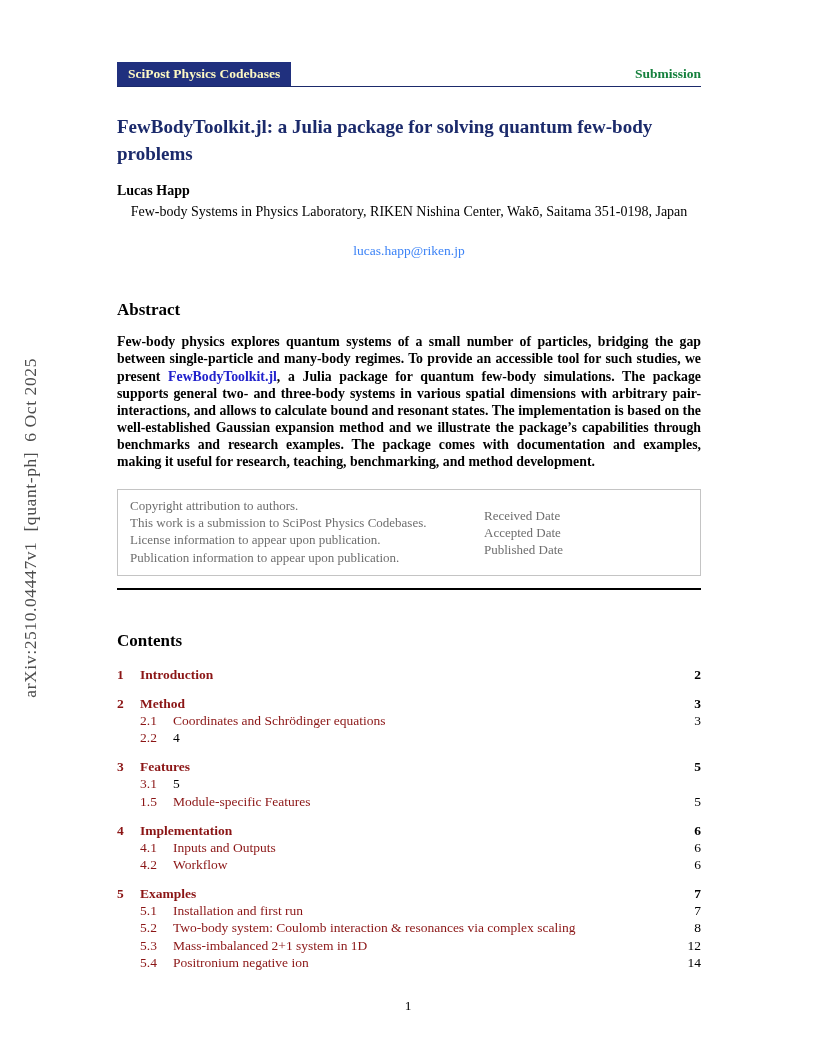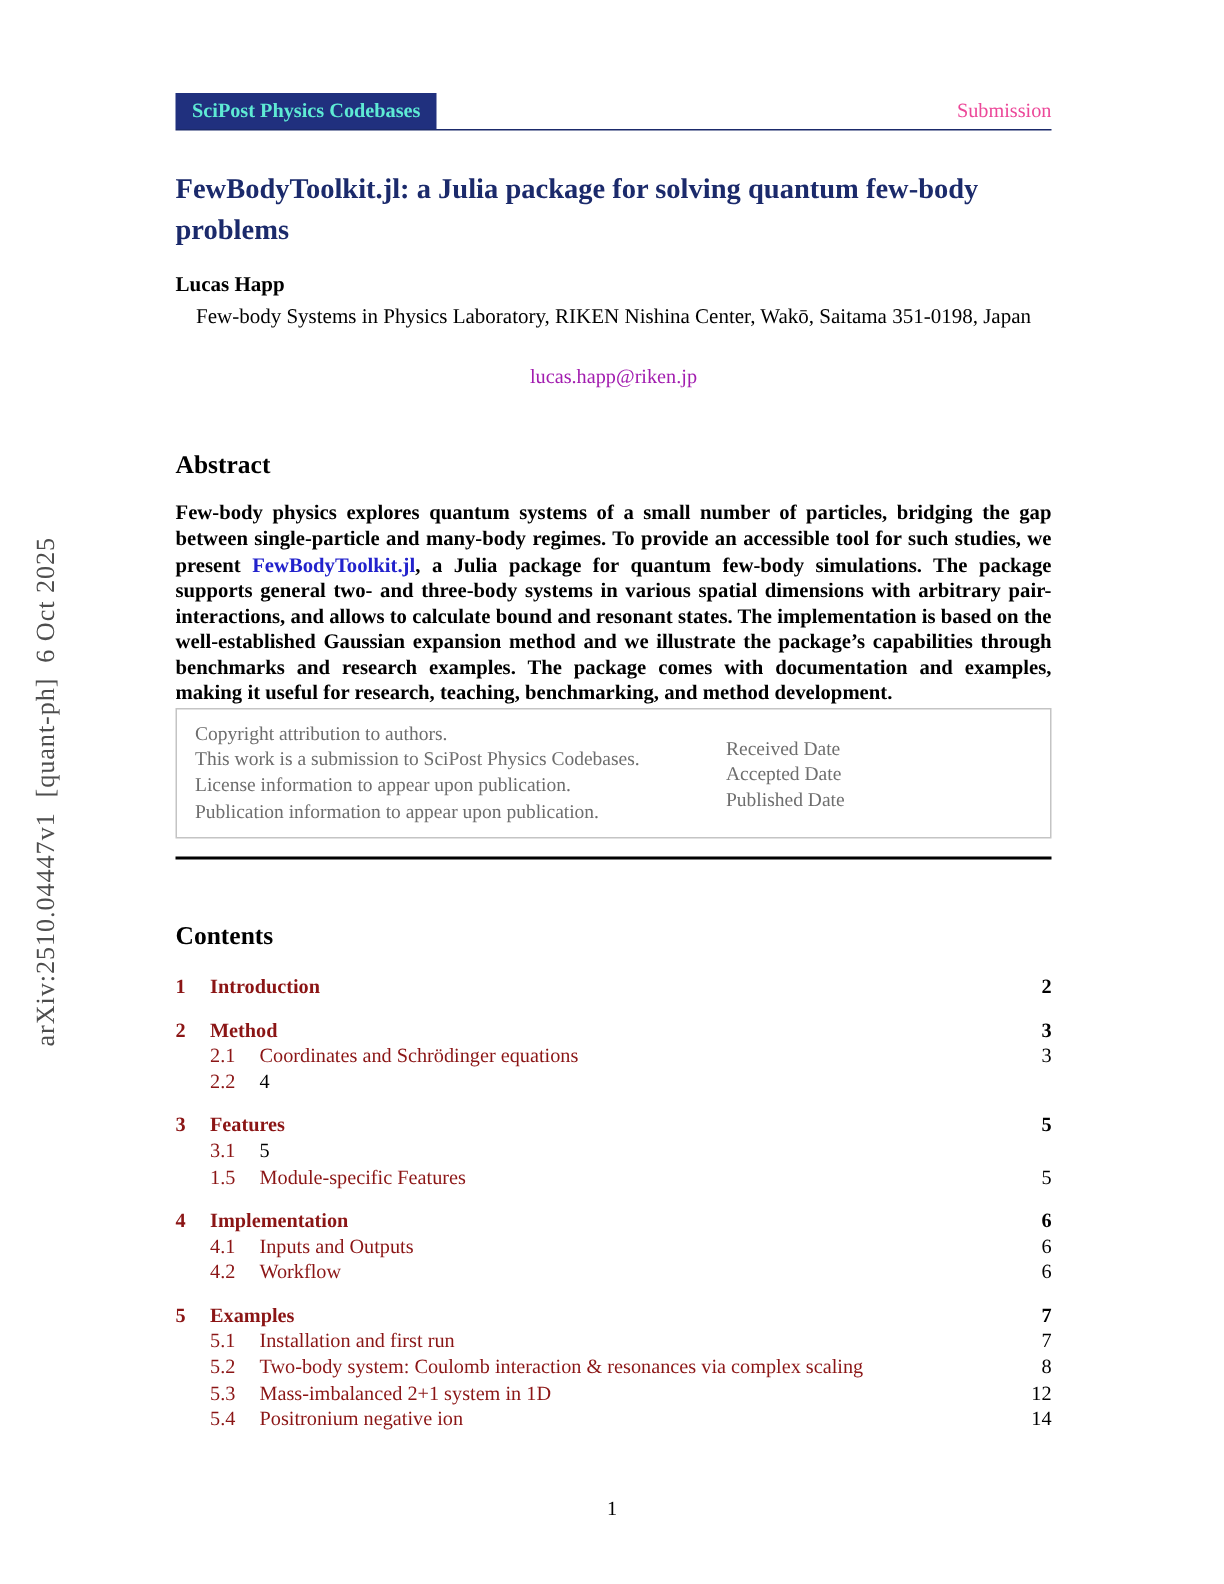--- a/index.html
+++ b/index.html
@@ -42,28 +42,28 @@
 
   
   .header-row {
     display: flex;
     justify-content: space-between;
     align-items: flex-end;
     border-bottom: 1.5px solid #1b2a6b;
   }
   .banner {
     background: #20307e;
-    color: #5eead4;
+    color: #fef9c3;
     font-weight: bold;
     font-size: 13.5px;
     padding: 4px 11px 4px 11px;
   }
   .submission {
-    color: #ec4899;
-    font-weight: normal;
+    color: #15803d;
+    font-weight: bold;
     font-size: 13.5px;
     padding-bottom: 4px;
   }
 
   .title {
     margin-top: 27px;
     color: #1b2a6b;
     font-weight: bold;
     font-size: 19px;
     line-height: 1.4;
@@ -80,21 +80,21 @@
     font-size: 14px;
     line-height: 1.3;
     padding: 0 2px;
   }
   .email-row {
     margin-top: 22px;
     text-align: center;
     font-size: 13.5px;
   }
   .email-row a {
-    color: #a21caf;
+    color: #3b82f6;
     text-decoration: none;
   }
 
   .section-heading {
     margin-top: 41px;
     font-size: 17px;
     font-weight: bold;
   }
 
   .abstract {
@@ -104,21 +104,21 @@
     line-height: 1.24;
     text-align: justify;
   }
   .abstract a {
     color: #2222cc;
     text-decoration: none;
     font-weight: bold;
   }
 
   .meta-box {
-    margin-top: 2px;
+    margin-top: 19px;
     border: 1px solid #c4c4c4;
     display: flex;
     color: #6e6e6e;
     font-size: 13px;
     line-height: 1.32;
     padding: 7px 12px 9px 12px;
   }
   .meta-left { flex: 1; }
   .meta-right { width: 204px; padding-top: 10px; }
 

